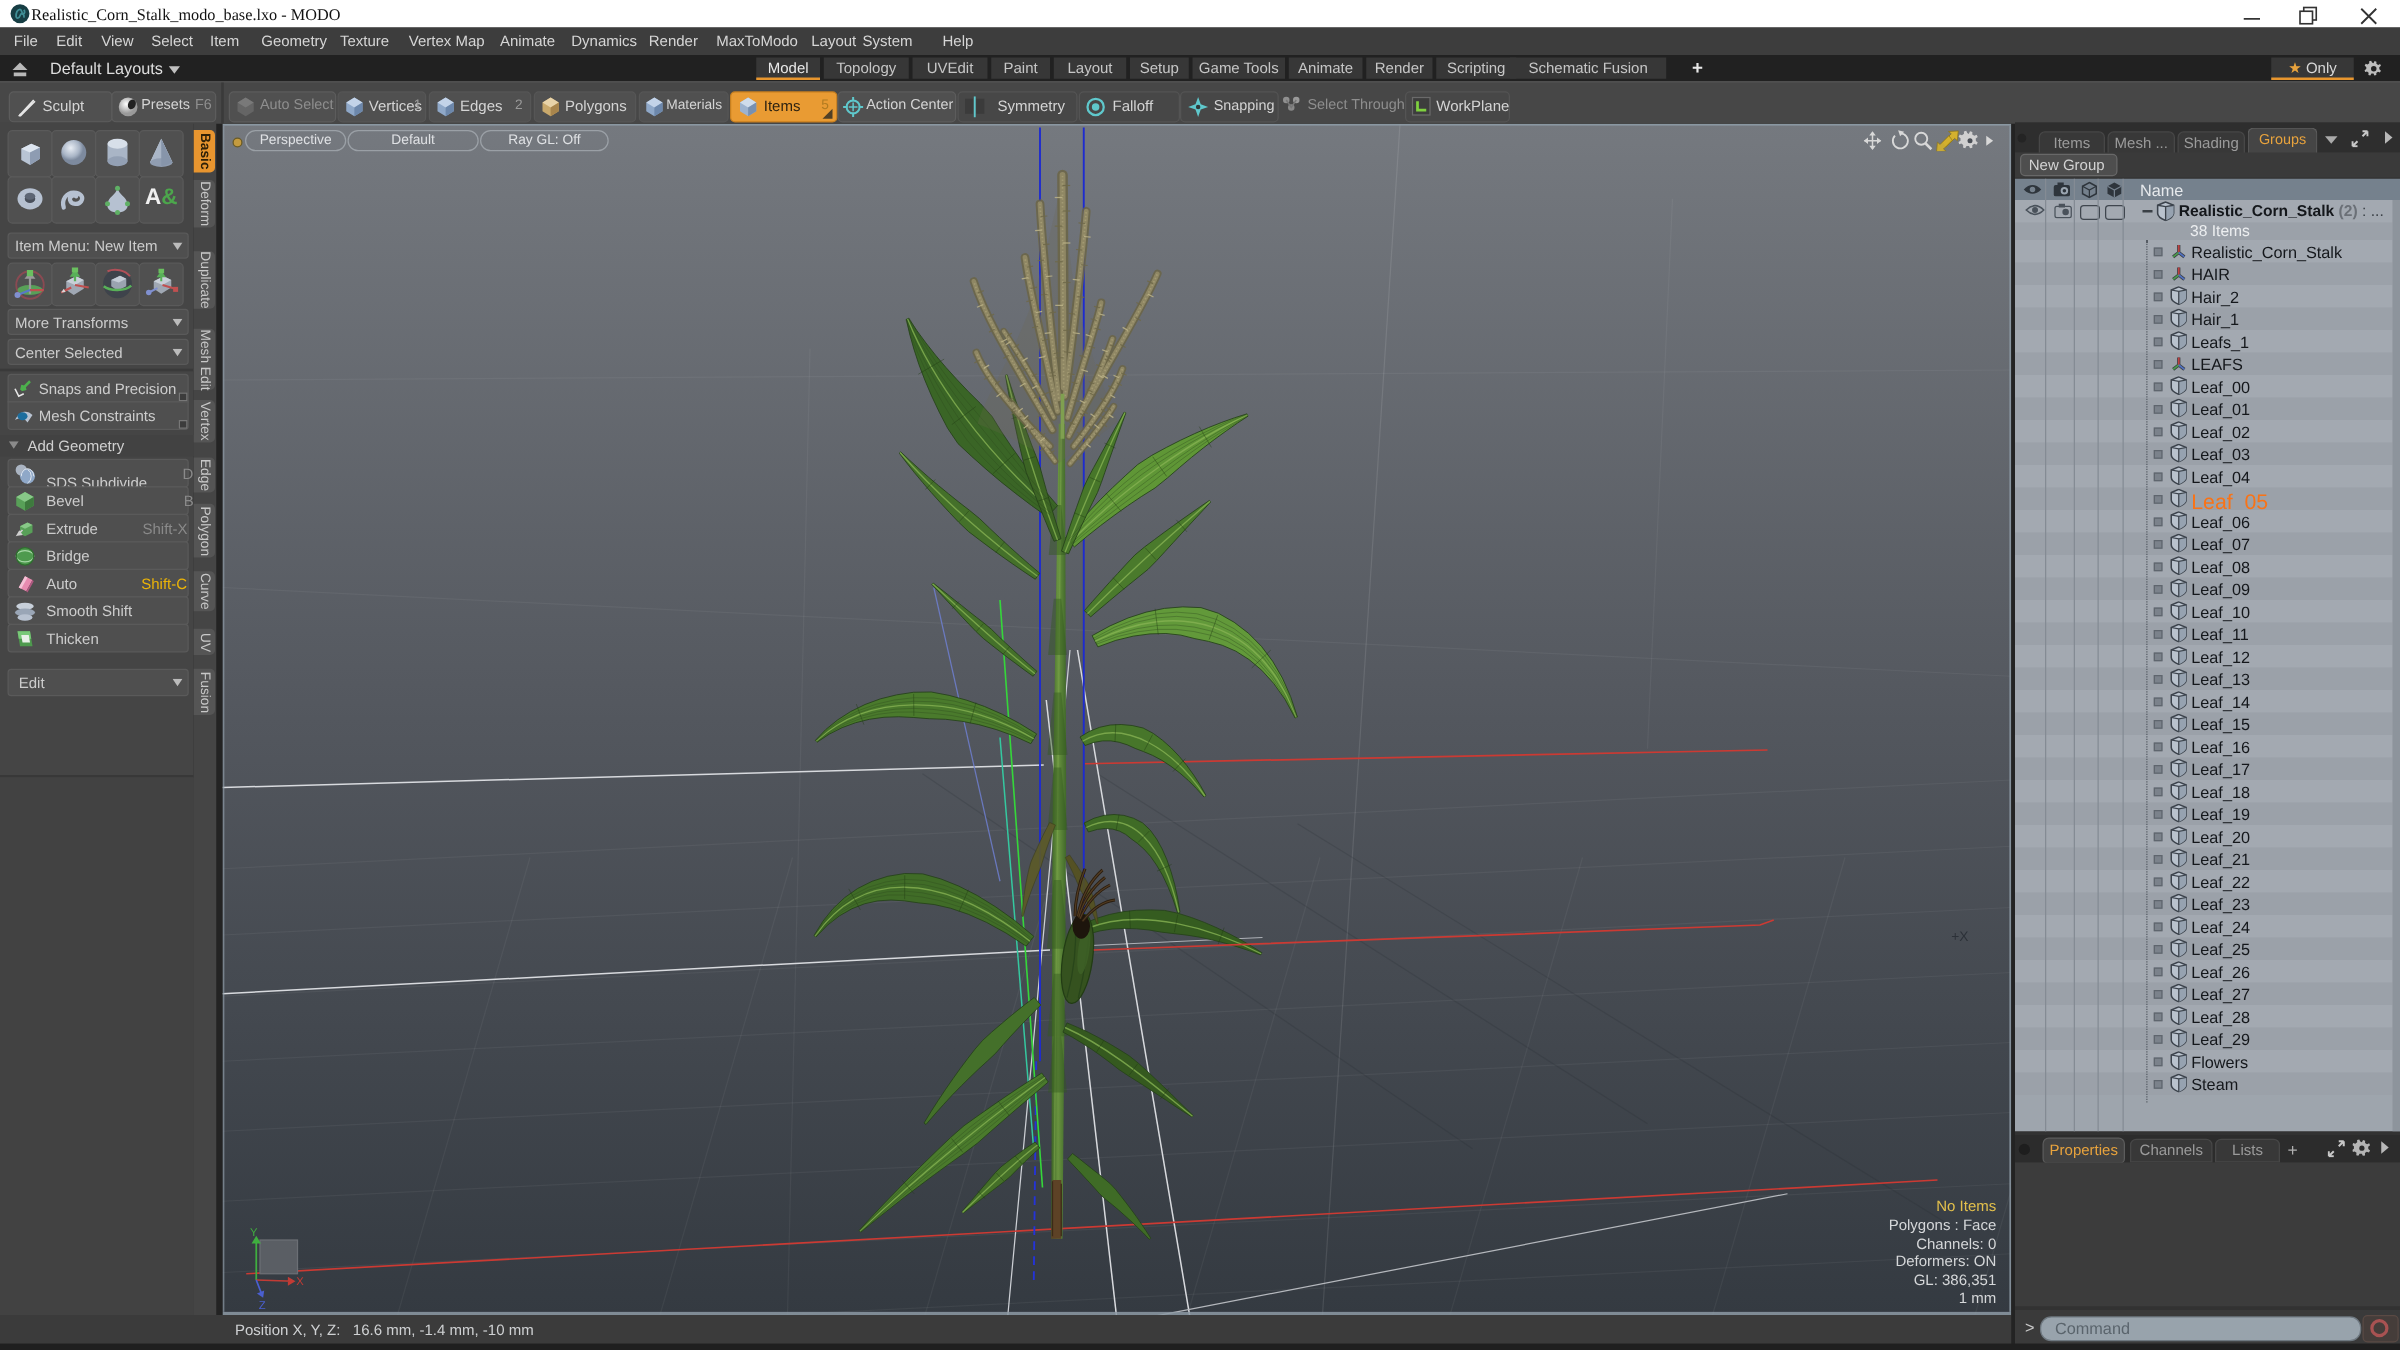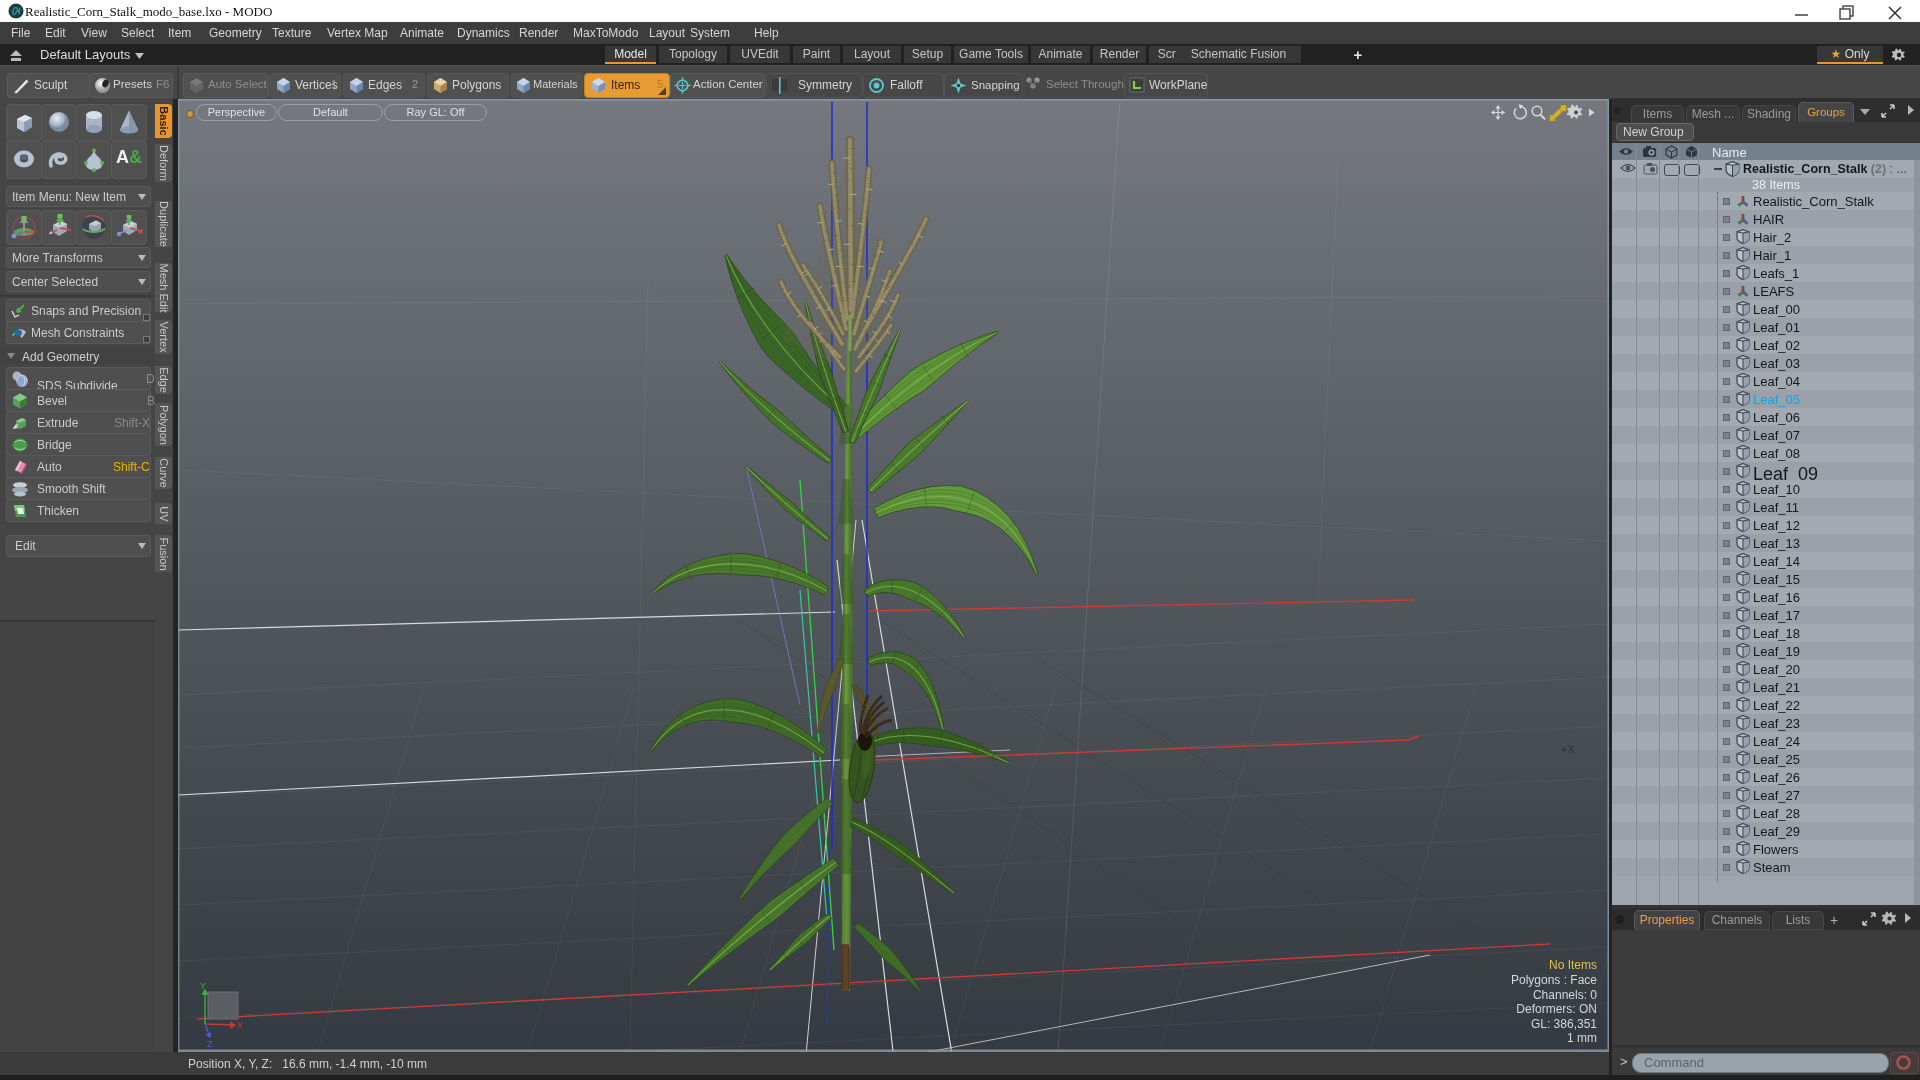--- a/index.html
+++ b/index.html
@@ -84,21 +84,21 @@
   <div class="ltab" style="left:605px;width:51px;color:#e8e8e8;border-bottom:2px solid #e8962e;height:16px">Model</div>
   <div class="ltab" style="left:659px;width:68px">Topology</div>
   <div class="ltab" style="left:730px;width:60px">UVEdit</div>
   <div class="ltab" style="left:793px;width:47px">Paint</div>
   <div class="ltab" style="left:843px;width:58px">Layout</div>
   <div class="ltab" style="left:904px;width:47px">Setup</div>
   <div class="ltab" style="left:954px;width:74px">Game Tools</div>
   <div class="ltab" style="left:1031px;width:59px">Animate</div>
   <div class="ltab" style="left:1093px;width:53px">Render</div>
   <div class="ltab" style="left:1149px;width:64px">Scripting</div>
-  <div class="ltab" style="left:1176px;width:125px">Schematic Fusion</div>
+  <div class="ltab" style="left:1208px;width:125px">Schematic Fusion</div>
   <div class="abs" style="left:1350px;top:2px;width:16px;height:17px;color:#e8e8e8;font-size:15px;font-weight:bold;text-align:center;line-height:17px">+</div>
   <div class="ltab" style="left:1817px;width:66px;color:#d8d8d8;border-bottom:2px solid #e8962e;height:16px"><span style="color:#e8a33d">★</span> Only</div>
   <svg class="abs" style="left:1891px;top:3px" width="16" height="16" viewBox="0 0 16 16">
     <path fill="#bdbdbd" d="M8,3 L9,1 L10.8,1.6 L10.7,3.6 L12.4,4.6 L14.2,3.8 L15,5.5 L13.4,6.8 L13.5,8.7 L15,10 L14,11.7 L12.2,11 L10.6,12.2 L10.7,14.2 L8.8,14.6 L8,12.8 L6,12.8 L5,14.6 L3.2,14 L3.4,12 L1.9,10.8 L0.2,11.4 L-0.4,9.6 L1.2,8.5 L1.2,6.5 L-0.3,5.3 L0.6,3.6 L2.4,4.2 L4,3 L3.9,1.1 L5.8,0.6 L6.6,2.4 Z" transform="translate(1,1) scale(0.85)"></path>
     <circle cx="8" cy="8" r="2.2" fill="#212121"></circle>
   </svg>
 </div>
 
 <div class="abs" id="toolbar">
 
@@ -1038,21 +1038,21 @@
       <path d="M1,3 L7,4 L13,3 M7,4 L7,14.5" stroke="#3c434c" stroke-width="1" fill="none"></path>
     </svg>
     <div class="abs" style="left:141px;top:276px;font-size:13px;color:#14171b">Leaf_04</div>
   <div class="abs" style="left:0px;top:292px;width:302px;height:18px;background:#9ba1a9"></div>
     <div class="abs" style="left:111px;top:298px;width:5px;height:5px;background:#7b828b;border:1px solid #5f666e"></div>
     <svg class="abs" style="left:124px;top:293px" width="14" height="15" viewBox="0 0 14 15">
       <path d="M7,0.5 L13,3 L13,9 Q13,12 7,14.5 Q1,12 1,9 L1,3 Z" fill="#b9c2cd" stroke="#3c434c" stroke-width="1.2"></path>
       <path d="M7,4 L13,3 L13,9 Q13,12 7,14.5 Z" fill="#96a2b0"></path>
       <path d="M1,3 L7,4 L13,3 M7,4 L7,14.5" stroke="#3c434c" stroke-width="1" fill="none"></path>
     </svg>
-    <div class="abs" style="left:141px;top:294px;font-size:13px;color:#0ea5e9">Leaf_05</div>
+    <div class="abs" style="left:141px;top:294px;font-size:17px;color:#f97316">Leaf_05</div>
   <div class="abs" style="left:0px;top:310px;width:302px;height:18px;background:#a3a9b1"></div>
     <div class="abs" style="left:111px;top:316px;width:5px;height:5px;background:#7b828b;border:1px solid #5f666e"></div>
     <svg class="abs" style="left:124px;top:311px" width="14" height="15" viewBox="0 0 14 15">
       <path d="M7,0.5 L13,3 L13,9 Q13,12 7,14.5 Q1,12 1,9 L1,3 Z" fill="#b9c2cd" stroke="#3c434c" stroke-width="1.2"></path>
       <path d="M7,4 L13,3 L13,9 Q13,12 7,14.5 Z" fill="#96a2b0"></path>
       <path d="M1,3 L7,4 L13,3 M7,4 L7,14.5" stroke="#3c434c" stroke-width="1" fill="none"></path>
     </svg>
     <div class="abs" style="left:141px;top:312px;font-size:13px;color:#14171b">Leaf_06</div>
   <div class="abs" style="left:0px;top:328px;width:302px;height:18px;background:#9ba1a9"></div>
     <div class="abs" style="left:111px;top:334px;width:5px;height:5px;background:#7b828b;border:1px solid #5f666e"></div>
@@ -1070,21 +1070,21 @@
       <path d="M1,3 L7,4 L13,3 M7,4 L7,14.5" stroke="#3c434c" stroke-width="1" fill="none"></path>
     </svg>
     <div class="abs" style="left:141px;top:348px;font-size:13px;color:#14171b">Leaf_08</div>
   <div class="abs" style="left:0px;top:364px;width:302px;height:18px;background:#9ba1a9"></div>
     <div class="abs" style="left:111px;top:370px;width:5px;height:5px;background:#7b828b;border:1px solid #5f666e"></div>
     <svg class="abs" style="left:124px;top:365px" width="14" height="15" viewBox="0 0 14 15">
       <path d="M7,0.5 L13,3 L13,9 Q13,12 7,14.5 Q1,12 1,9 L1,3 Z" fill="#b9c2cd" stroke="#3c434c" stroke-width="1.2"></path>
       <path d="M7,4 L13,3 L13,9 Q13,12 7,14.5 Z" fill="#96a2b0"></path>
       <path d="M1,3 L7,4 L13,3 M7,4 L7,14.5" stroke="#3c434c" stroke-width="1" fill="none"></path>
     </svg>
-    <div class="abs" style="left:141px;top:366px;font-size:18px;color:#14171b">Leaf_09</div>
+    <div class="abs" style="left:141px;top:366px;font-size:13px;color:#14171b">Leaf_09</div>
   <div class="abs" style="left:0px;top:382px;width:302px;height:18px;background:#a3a9b1"></div>
     <div class="abs" style="left:111px;top:388px;width:5px;height:5px;background:#7b828b;border:1px solid #5f666e"></div>
     <svg class="abs" style="left:124px;top:383px" width="14" height="15" viewBox="0 0 14 15">
       <path d="M7,0.5 L13,3 L13,9 Q13,12 7,14.5 Q1,12 1,9 L1,3 Z" fill="#b9c2cd" stroke="#3c434c" stroke-width="1.2"></path>
       <path d="M7,4 L13,3 L13,9 Q13,12 7,14.5 Z" fill="#96a2b0"></path>
       <path d="M1,3 L7,4 L13,3 M7,4 L7,14.5" stroke="#3c434c" stroke-width="1" fill="none"></path>
     </svg>
     <div class="abs" style="left:141px;top:384px;font-size:13px;color:#14171b">Leaf_10</div>
   <div class="abs" style="left:0px;top:400px;width:302px;height:18px;background:#9ba1a9"></div>
     <div class="abs" style="left:111px;top:406px;width:5px;height:5px;background:#7b828b;border:1px solid #5f666e"></div>

